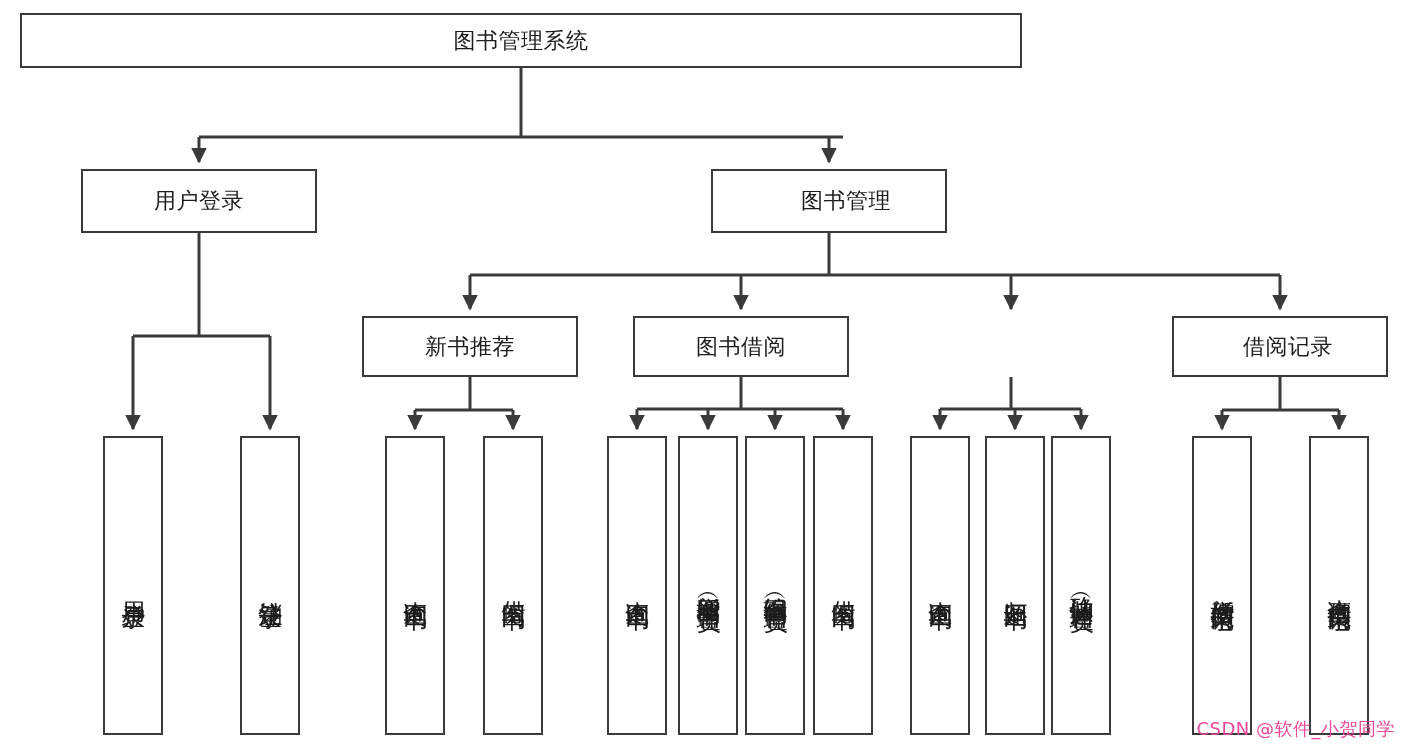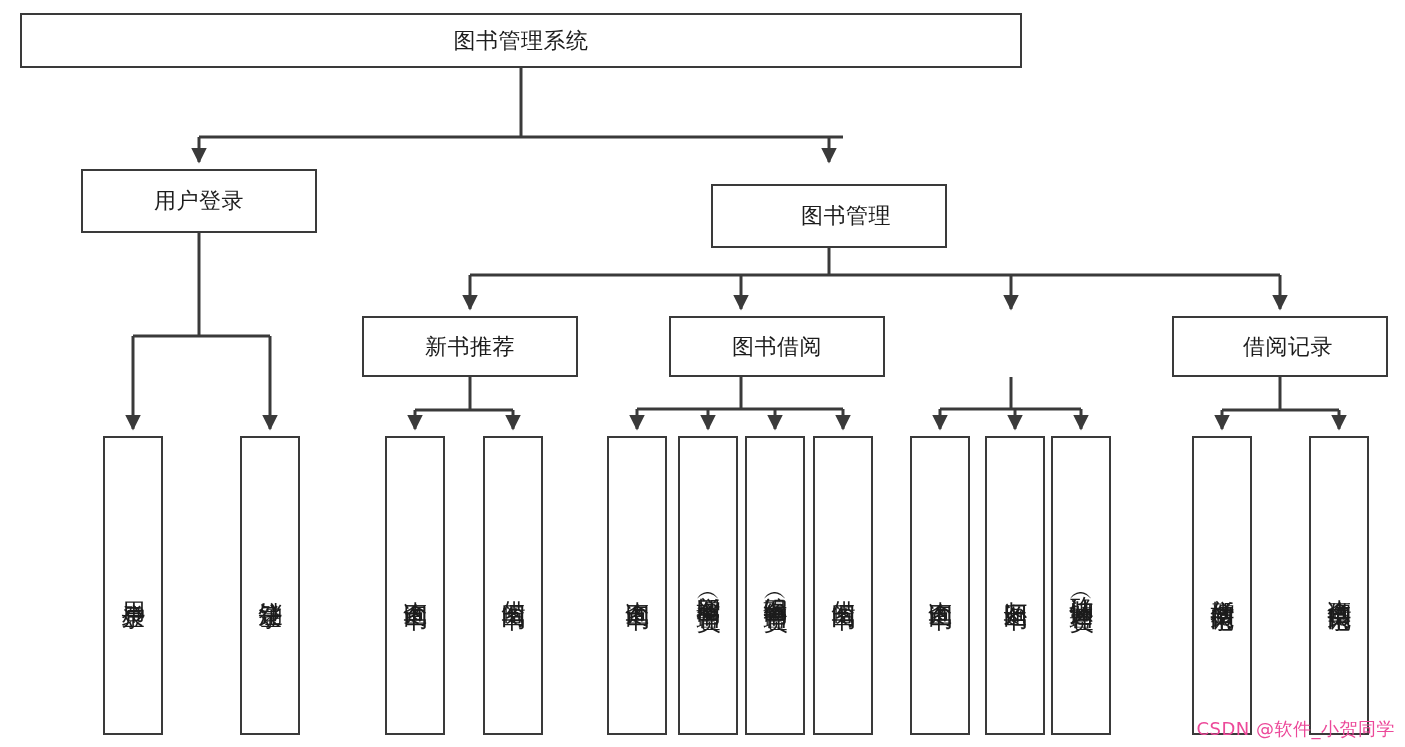--- a/index.html
+++ b/index.html
@@ -129,28 +129,28 @@
     </g>
   </svg>
 
   <div class="node horiz" style="left:20px; top:13px; width:1002px; height:55px;">
     <span class="node-label">图书管理系统</span>
   </div>
 
   <div class="node horiz" style="left:81px; top:169px; width:236px; height:64px;">
     <span class="node-label">用户登录</span>
   </div>
-  <div class="node horiz" style="left:711px; top:184px; width:236px; height:64px;padding-left:34px;">
+  <div class="node horiz" style="left:711px; top:169px; width:236px; height:64px;padding-left:34px;">
     <span class="node-label">图书管理</span>
   </div>
 
   <div class="node horiz" style="left:362px; top:316px; width:216px; height:61px;">
     <span class="node-label">新书推荐</span>
   </div>
-  <div class="node horiz" style="left:633px; top:316px; width:216px; height:61px;margin-left:36px;">
+  <div class="node horiz" style="left:633px; top:316px; width:216px; height:61px;">
     <span class="node-label">图书借阅</span>
   </div>
   <div class="node horiz" style="left:1172px; top:316px; width:216px; height:61px;padding-left:16px;">
     <span class="node-label">借阅记录</span>
   </div>
 
   <div class="node vert" style="left:103px; top:436px; width:60px; height:299px;">
     <span class="node-label">用户登录</span>
   </div>
   <div class="node vert" style="left:240px; top:436px; width:60px; height:299px;">

